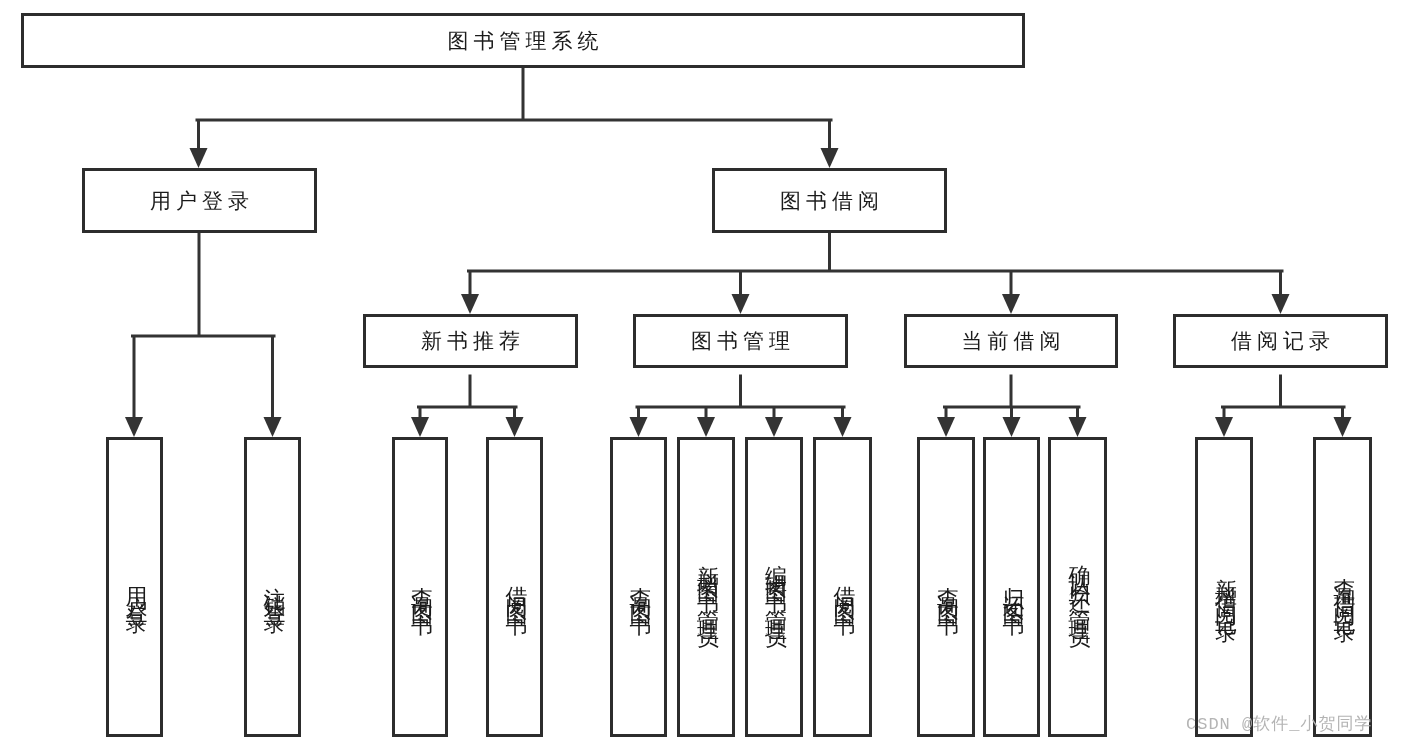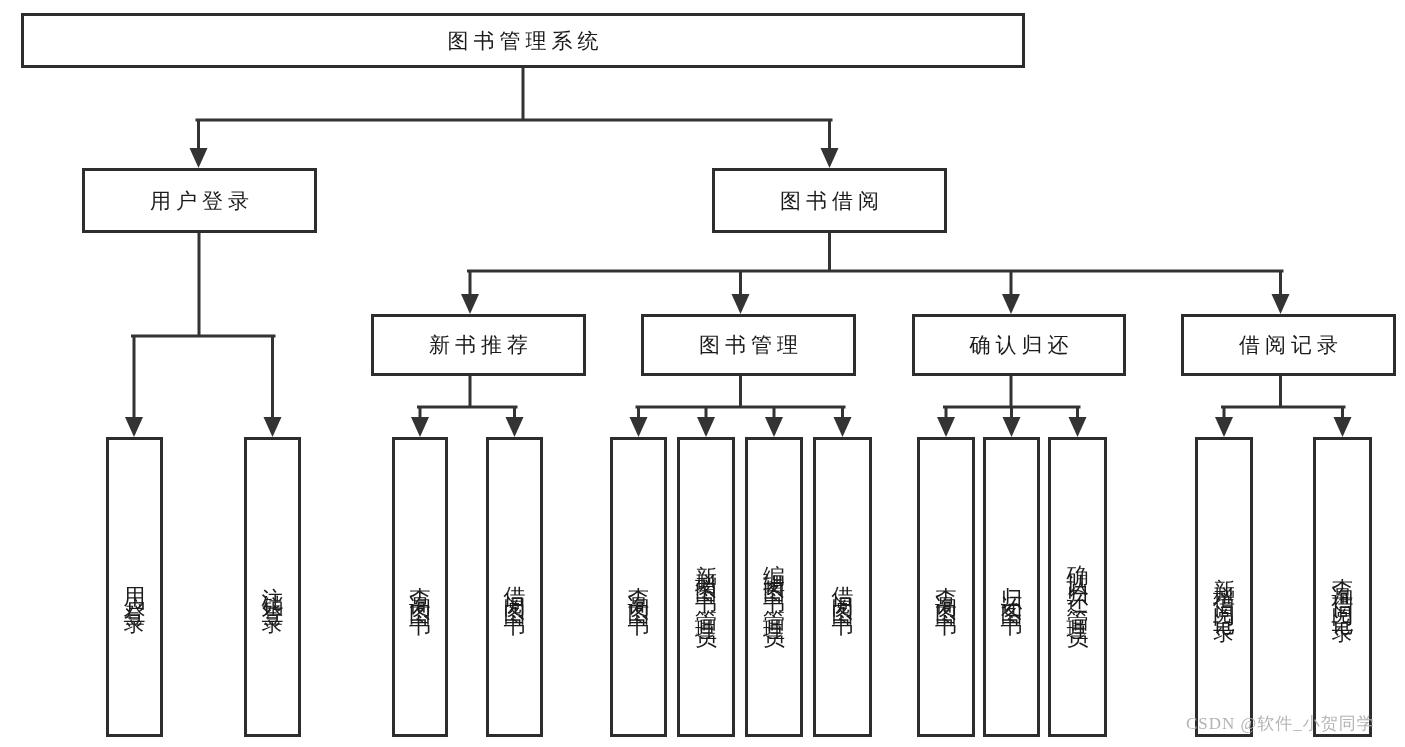--- a/index.html
+++ b/index.html
@@ -1,33 +1,33 @@
 <!DOCTYPE html>
 <html style="--line: #333333; --box-border: #2d2d2d; --text: #1b1b1b; --watermark: #b4b4b4;"><head>
 <meta charset="utf-8">
 <style>
   html,body{margin:0;padding:0;background:#ffffff;}
   .canvas{
     position:relative;width:1405px;height:747px;background:#ffffff;
-    font-family:Liberation Serif, serif;color:var(--text,#1b1b1b);overflow:hidden;
+    font-family:Liberation Mono, monospace;color:var(--text,#1b1b1b);overflow:hidden;
   }
   svg.connectors{position:absolute;left:0;top:0;z-index:1;}
   svg.connectors path{fill:none;stroke:var(--line,#333333);stroke-width:3;stroke-linecap:square;}
   svg.connectors polygon{fill:var(--line,#333333);}
   .box{
     position:absolute;background:#ffffff;border:3px solid var(--box-border,#2d2d2d);
     box-sizing:border-box;display:flex;align-items:center;justify-content:center;z-index:2;
   }
   .hl{font-size:21px;letter-spacing:5px;text-indent:5px;white-space:nowrap;}
   .vl{
     writing-mode:vertical-rl;text-orientation:mixed;
     font-size:22px;line-height:1;letter-spacing:9px;white-space:nowrap;
   }
   .lvl2{top:168px;width:235px;height:65px;}
-  .lvl3{top:314px;height:62px;margin-left:8px;}
+  .lvl3{top:314px;height:54px;}
   .leaf{top:437px;height:300px;}
   .watermark{
     position:absolute;left:1186px;top:712px;z-index:5;
     font-size:17px;letter-spacing:1px;color:var(--watermark,#b4b4b4);white-space:nowrap;
   }
 </style>
 </head>
 <body>
 
 <div class="canvas">
@@ -98,21 +98,21 @@
     <span class="hl">图书借阅</span>
   </div>
 
   <div class="box lvl3" style="left:363px;width:215px">
     <span class="hl">新书推荐</span>
   </div>
   <div class="box lvl3" style="left:633px;width:215px">
     <span class="hl">图书管理</span>
   </div>
   <div class="box lvl3" style="left:904px;width:214px">
-    <span class="hl">确认归还</span>
+    <span class="hl">当前借阅</span>
   </div>
   <div class="box lvl3" style="left:1173px;width:215px">
     <span class="hl">借阅记录</span>
   </div>
 
   <div class="box leaf" style="left:106px;width:57px">
     <span class="vl">用户登录</span>
   </div>
   <div class="box leaf" style="left:244px;width:57px">
     <span class="vl">注销登录</span>

